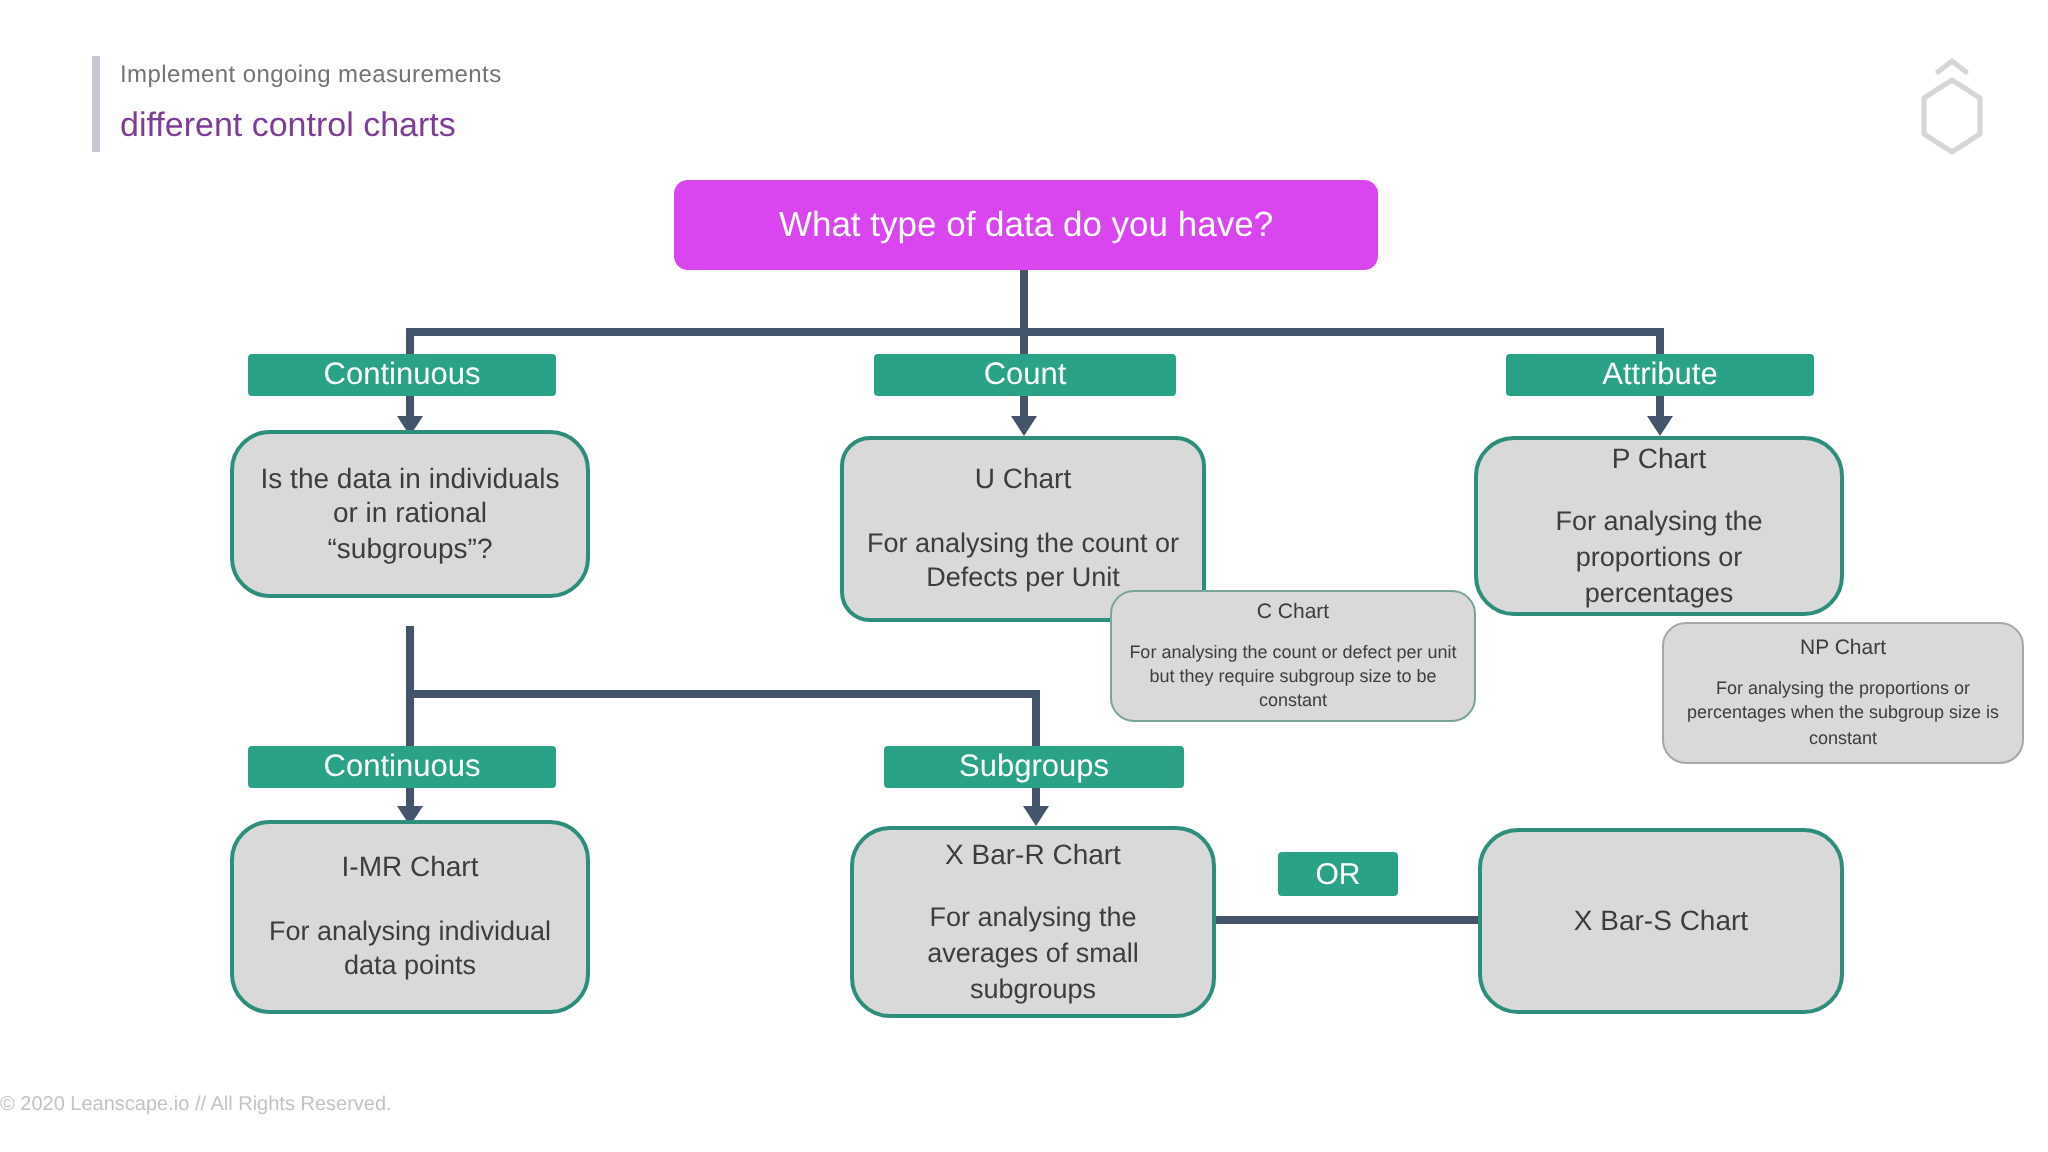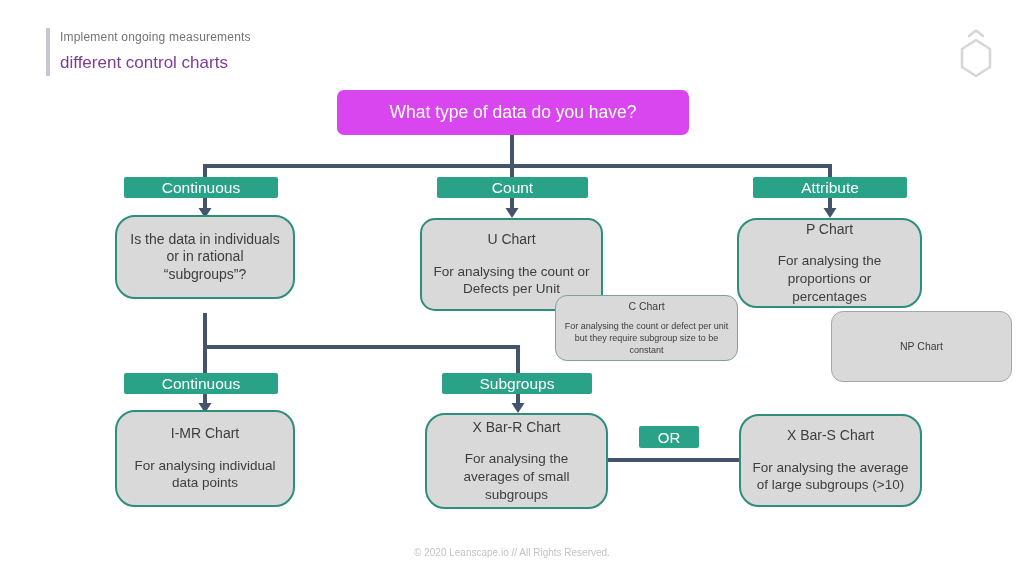--- a/index.html
+++ b/index.html
@@ -36,21 +36,21 @@
     position:absolute;z-index:2;background:#d9d9d9;border:2px solid #2d8f7b;border-radius:20px;
     color:#3d3d3d;display:flex;flex-direction:column;align-items:center;justify-content:center;
     text-align:center;box-sizing:border-box;
   }
   .node .node-title{font-size:14px;line-height:1.25;}
   .node .node-desc{font-size:13.5px;line-height:1.3;margin-top:14px;}
   .node.small{border-radius:12px;border-width:1.5px;}
   .node.small .node-title{font-size:10.5px;}
   .node.small .node-desc{font-size:9px;line-height:1.35;margin-top:7px;}
   
-  .footer{position:absolute;left:0;top:547px;width:1024px;text-align:center;
+  .footer{position:absolute;left:0;top:547px;width:1024px;text-align:left;
     font-size:10px;color:#c3c3c3;}
 </style>
 </head>
 <body>
 
 <div id="stage">
 
   <div class="header-rule"></div>
   <div class="header-kicker">Implement ongoing measurements</div>
   <div class="header-title">different control charts</div>
@@ -93,37 +93,37 @@
     <div class="node-desc">For analysing the proportions or percentages</div>
   </div>
 
   <div class="node small" style="left:555px;top:295px;width:183px;height:66px;padding:0 7px;border-color:#79a59b;">
     <div class="node-title">C Chart</div>
     <div class="node-desc">For analysing the count or defect per unit but they require subgroup size to be constant</div>
   </div>
 
   <div class="node small" style="left:831px;top:311px;width:181px;height:71px;padding:0 7px;border-color:#a7a7a7;">
     <div class="node-title">NP Chart</div>
+    <div class="node-desc">For analysing the proportions or percentages when the subgroup size is constant</div>
   </div>
 
   <div class="branch-label" style="left:124px;top:373px;width:154px;">Continuous</div>
   <div class="branch-label" style="left:442px;top:373px;width:150px;">Subgroups</div>
 
   <div class="node" style="left:115px;top:410px;width:180px;height:97px;padding:0 14px;">
     <div class="node-title">I-MR Chart</div>
     <div class="node-desc">For analysing individual data points</div>
   </div>
 
   <div class="node" style="left:425px;top:413px;width:183px;height:96px;padding:0 22px;">
     <div class="node-title">X Bar-R Chart</div>
     <div class="node-desc">For analysing the averages of small subgroups</div>
   </div>
 
   <div class="or-label">OR</div>
 
   <div class="node" style="left:739px;top:414px;width:183px;height:93px;padding:0 6px;">
     <div class="node-title">X Bar-S Chart</div>
-    <div class="node-desc">For analysing the average of large subgroups (&gt;10)</div>
   </div>
 
   <div class="footer">© 2020 Leanscape.io // All Rights Reserved.</div>
 
 </div>
 
 </body></html>

